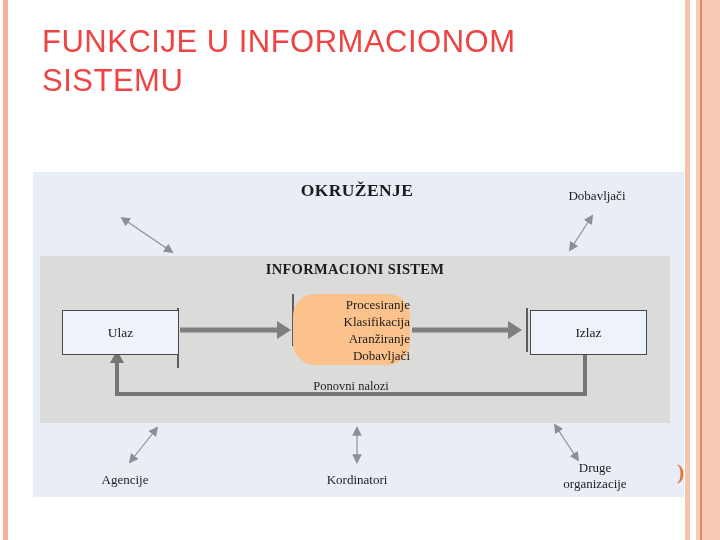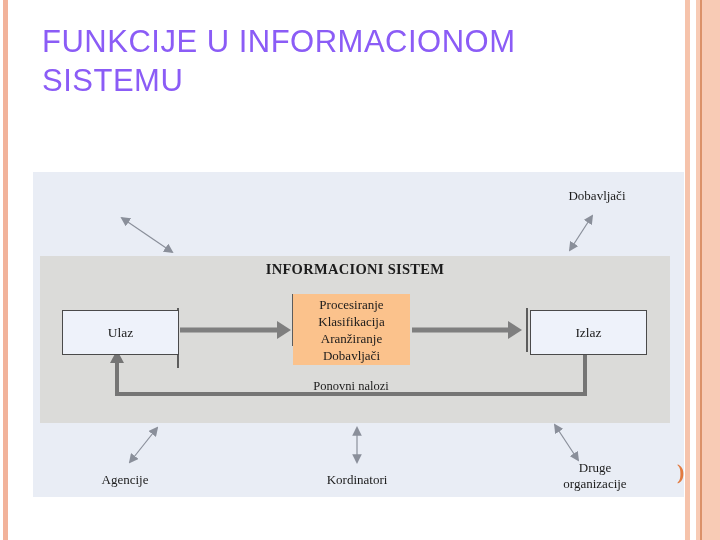--- a/index.html
+++ b/index.html
@@ -8,21 +8,21 @@
 
   
   .stripe-left{position:absolute;left:3px;top:0;width:5px;height:540px;background:#F2B39B;}
   .stripe-right-thin{position:absolute;left:685px;top:0;width:5px;height:540px;background:#F6C3AB;}
   .stripe-right-wide{position:absolute;left:696px;top:0;width:24px;height:540px;background:#F8CBB5;}
   .stripe-right-line{position:absolute;left:4px;top:0;width:2px;height:540px;background:#DB9168;}
 
   
   .title{position:absolute;left:42px;top:22px;width:520px;margin:0;
          font-size:31px;line-height:39px;font-weight:400;letter-spacing:.5px;
-         color:#8b5cf6;font-family:"Liberation Sans",sans-serif;}
+         color:#ef4444;font-family:"Liberation Sans",sans-serif;}
 
   
   .panel{position:absolute;left:33px;top:172px;width:651px;height:325px;background:#E9EDF5;}
   .panel *{font-family:"Liberation Serif",serif;color:#1b1b1b;}
 
   .sys-box{position:absolute;left:7px;top:84px;width:630px;height:167px;background:#DBDBD9;}
   .sys-title{position:absolute;left:7px;top:89px;width:630px;text-align:center;
              font-weight:bold;font-size:14.5px;letter-spacing:.3px;}
 
   .env-title{position:absolute;left:244px;top:8px;width:160px;text-align:center;
@@ -34,21 +34,21 @@
   .actor-agencije{left:42px;top:300px;width:100px;}
   .actor-kordinatori{left:274px;top:300px;width:100px;}
   .actor-druge{left:522px;top:288px;width:80px;line-height:16px;}
 
   .io-box{position:absolute;width:115px;height:43px;background:#EEF2FA;border:1px solid #4a4a4a;
           display:flex;align-items:center;justify-content:center;font-size:13.5px;}
   .box-ulaz{left:29px;top:138px;}
   .box-izlaz{left:497px;top:138px;}
 
   .proc-box{position:absolute;left:260px;top:122px;width:117px;height:71px;background:#FBC28C;
-            display:flex;flex-direction:column;align-items:center;justify-content:center;}
+            display:flex;flex-direction:column;align-items:flex-end;justify-content:center;border-radius:22px;}
   .proc-box div{font-size:13px;line-height:17px;text-align:center;}
 
   .feedback-label{position:absolute;left:248px;top:207px;width:140px;text-align:center;font-size:12.5px;}
 
   .arrows{position:absolute;left:0;top:0;width:651px;height:325px;pointer-events:none;}
 
   .bracket{position:absolute;left:677px;top:459px;width:12px;height:24px;
            font-family:"Liberation Serif",serif;font-size:22px;font-weight:bold;color:#E27A3F;z-index:6;}
 </style>
 </head>
@@ -98,20 +98,21 @@
 
       <g stroke="#8A8F9A" stroke-width="1.2">
         <line x1="89" y1="46" x2="139" y2="80" marker-start="url(#ah)" marker-end="url(#ah)"></line>
         <line x1="559" y1="44" x2="537" y2="78" marker-start="url(#ah)" marker-end="url(#ah)"></line>
         <line x1="124" y1="256" x2="97" y2="290" marker-start="url(#ah)" marker-end="url(#ah)"></line>
         <line x1="324" y1="256" x2="324" y2="290" marker-start="url(#ah)" marker-end="url(#ah)"></line>
         <line x1="522" y1="253" x2="545" y2="288" marker-start="url(#ah)" marker-end="url(#ah)"></line>
       </g>
     </svg>
 
+    <div class="env-title">OKRUŽENJE</div>
     <div class="sys-title">INFORMACIONI SISTEM</div>
 
     <div class="actor actor-dobavljaci">Dobavljači</div>
     <div class="actor actor-agencije">Agencije</div>
     <div class="actor actor-druge">Druge organizacije</div>
     <div class="actor actor-kordinatori">Kordinatori</div>
 
     <div class="io-box box-ulaz">Ulaz</div>
 
     <div class="proc-box">

